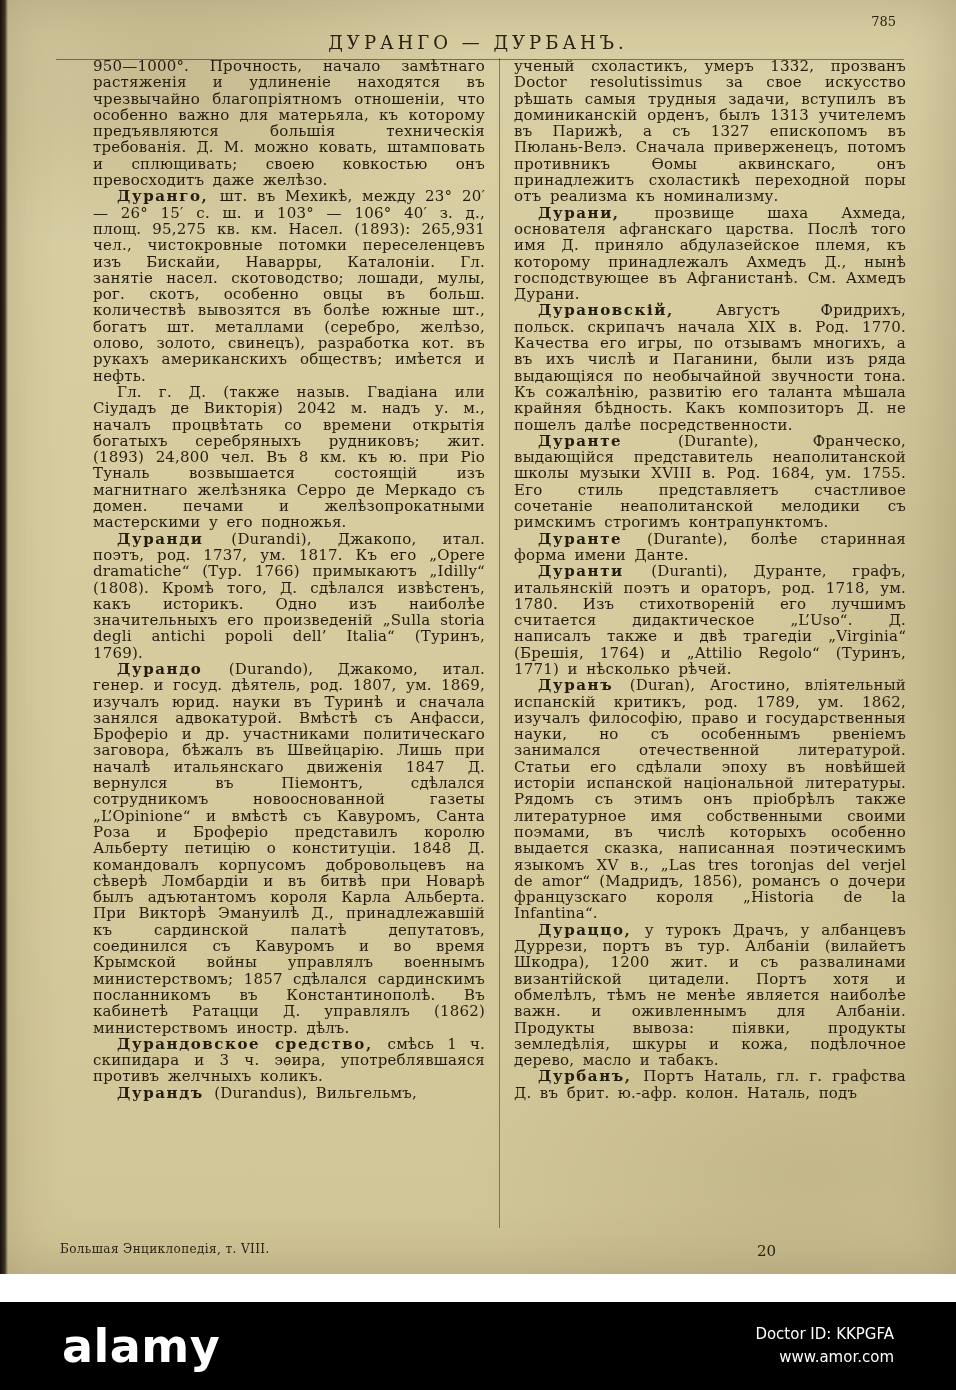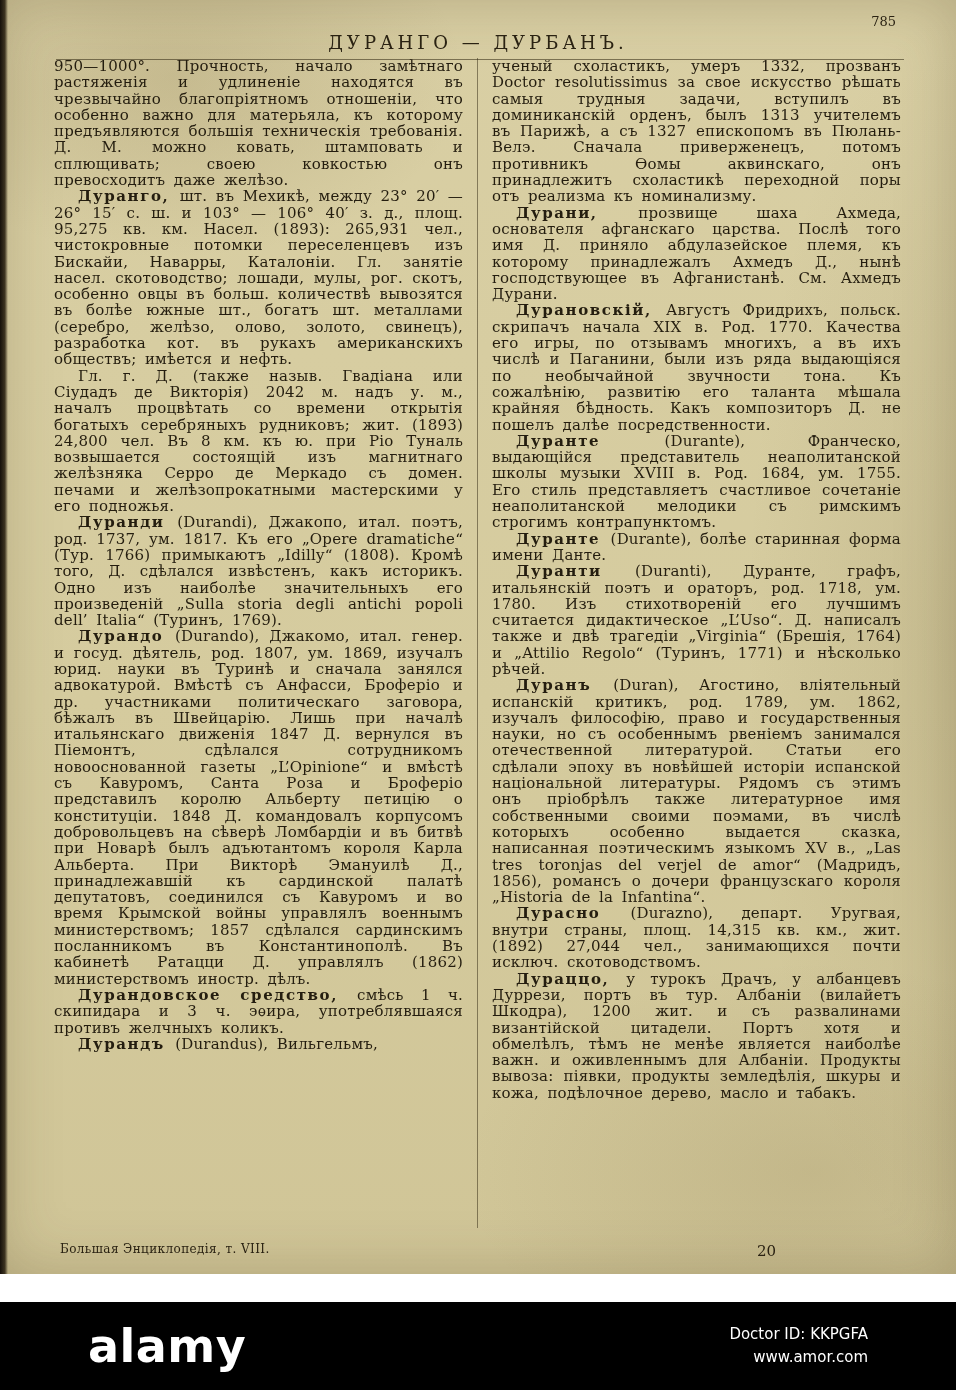--- a/index.html
+++ b/index.html
@@ -31,21 +31,21 @@
     text-align:center; font-size:18px; letter-spacing:4px; color:#2a2212;
   }
   .header-pagenum {
     position:absolute; right:60px; top:14px; font-size:13px; color:#2a2212;
   }
   .header-rule {
     margin:6px 52px 0 56px; border-bottom:1px solid rgba(46,36,14,0.55);
   }
   .columns {
     display:flex; align-items:stretch;
-    padding:8px 50px 0 54px; height:1178px;
+    padding:8px 50px 0 93px; height:1178px;
   }
   .col {
     width:409px; text-align:justify;
     font-size:15px; line-height:16.3px;
     word-spacing:3.5px; letter-spacing:0.2px;
     color:#241d0f;
   }
   .col-divider {
     width:1px; background:rgba(46,36,14,0.5); margin:0 14px; flex:none;
   }
@@ -56,21 +56,21 @@
     position:absolute; left:60px; bottom:18px; font-size:12px;
     letter-spacing:0.4px; color:#2a2212;
   }
   .scan-footer-right {
     position:absolute; right:180px; bottom:14px; font-size:15px; color:#2a2212;
   }
   .white-gap { height:28px; background:#ffffff; }
   .alamy-bar {
     height:88px; background:#000000; color:#ffffff;
     display:flex; align-items:center; justify-content:space-between;
-    padding:0 88px;
+    padding:0 62px;
     font-family:"DejaVu Sans","Liberation Sans",sans-serif;
   }
   .alamy-logo { font-size:46px; font-weight:bold; letter-spacing:0.5px; }
   .alamy-meta { text-align:right; font-size:15px; line-height:1.55; }
 </style>
 </head>
 <body>
 
 <div class="scan">
   <div class="left-edge"></div>
@@ -93,22 +93,22 @@
     </div>
     <div class="col-divider"></div>
     <div class="col">
       <p class="entry cont"><b class="term"></b><span>ученый схоластикъ, умеръ 1332, прозванъ Doctor resolutissimus за свое искусство рѣшать самыя трудныя задачи, вступилъ въ доминиканскій орденъ, былъ 1313 учителемъ въ Парижѣ, а съ 1327 епископомъ въ Пюлань-Велэ. Сначала приверженецъ, потомъ противникъ Ѳомы аквинскаго, онъ принадлежитъ схоластикѣ переходной поры отъ реализма къ номинализму.</span></p>
       <p class="entry"><b class="term">Дурани, </b><span>прозвище шаха Ахмеда, основателя афганскаго царства. Послѣ того имя Д. приняло абдулазейское племя, къ которому принадлежалъ Ахмедъ Д., нынѣ господствующее въ Афганистанѣ. См. Ахмедъ Дурани.</span></p>
       <p class="entry"><b class="term">Дурановскій, </b><span>Августъ Фридрихъ, польск. скрипачъ начала XIX в. Род. 1770. Качества его игры, по отзывамъ многихъ, а въ ихъ числѣ и Паганини, были изъ ряда выдающіяся по необычайной звучности тона. Къ сожалѣнію, развитію его таланта мѣшала крайняя бѣдность. Какъ композиторъ Д. не пошелъ далѣе посредственности.</span></p>
       <p class="entry"><b class="term">Дуранте </b><span>(Durante), Франческо, выдающійся представитель неаполитанской школы музыки XVIII в. Род. 1684, ум. 1755. Его стиль представляетъ счастливое сочетаніе неаполитанской мелодики съ римскимъ строгимъ контрапунктомъ.</span></p>
       <p class="entry"><b class="term">Дуранте </b><span>(Durante), болѣе старинная форма имени Данте.</span></p>
       <p class="entry"><b class="term">Дуранти </b><span>(Duranti), Дуранте, графъ, итальянскій поэтъ и ораторъ, род. 1718, ум. 1780. Изъ стихотвореній его лучшимъ считается дидактическое „L’Uso“. Д. написалъ также и двѣ трагедіи „Virginia“ (Брешія, 1764) и „Attilio Regolo“ (Туринъ, 1771) и нѣсколько рѣчей.</span></p>
       <p class="entry"><b class="term">Дуранъ </b><span>(Duran), Агостино, вліятельный испанскій критикъ, род. 1789, ум. 1862, изучалъ философію, право и государственныя науки, но съ особеннымъ рвеніемъ занимался отечественной литературой. Статьи его сдѣлали эпоху въ новѣйшей исторіи испанской національной литературы. Рядомъ съ этимъ онъ пріобрѣлъ также литературное имя собственными своими поэмами, въ числѣ которыхъ особенно выдается сказка, написанная поэтическимъ языкомъ XV в., „Las tres toronjas del verjel de amor“ (Мадридъ, 1856), романсъ о дочери французскаго короля „Historia de la Infantina“.</span></p>
-      <p class="entry"><b class="term">Дурасно </b><span>(Durazno), департ. Уругвая, внутри страны, площ. 14,315 кв. км., жит. (1892) 27,044 чел., занимающихся почти исключ. скотоводствомъ.</span></p>
       <p class="entry"><b class="term">Дураццо, </b><span>у турокъ Драчъ, у албанцевъ Дуррези, портъ въ тур. Албаніи (вилайетъ Шкодра), 1200 жит. и съ развалинами византійской цитадели. Портъ хотя и обмелѣлъ, тѣмъ не менѣе является наиболѣе важн. и оживленнымъ для Албаніи. Продукты вывоза: піявки, продукты земледѣлія, шкуры и кожа, подѣлочное дерево, масло и табакъ.</span></p>
+      <p class="entry"><b class="term">Дурбанъ, </b><span>Портъ Наталь, гл. г. графства Д. въ брит. ю.-афр. колон. Наталь, подъ</span></p>
     </div>
   </div>
 
   <div class="scan-footer-left">Большая Энциклопедія, т. VIII.</div>
   <div class="scan-footer-right">20</div>
 </div>
 
 <div class="white-gap"></div>
 
 <div class="alamy-bar">

